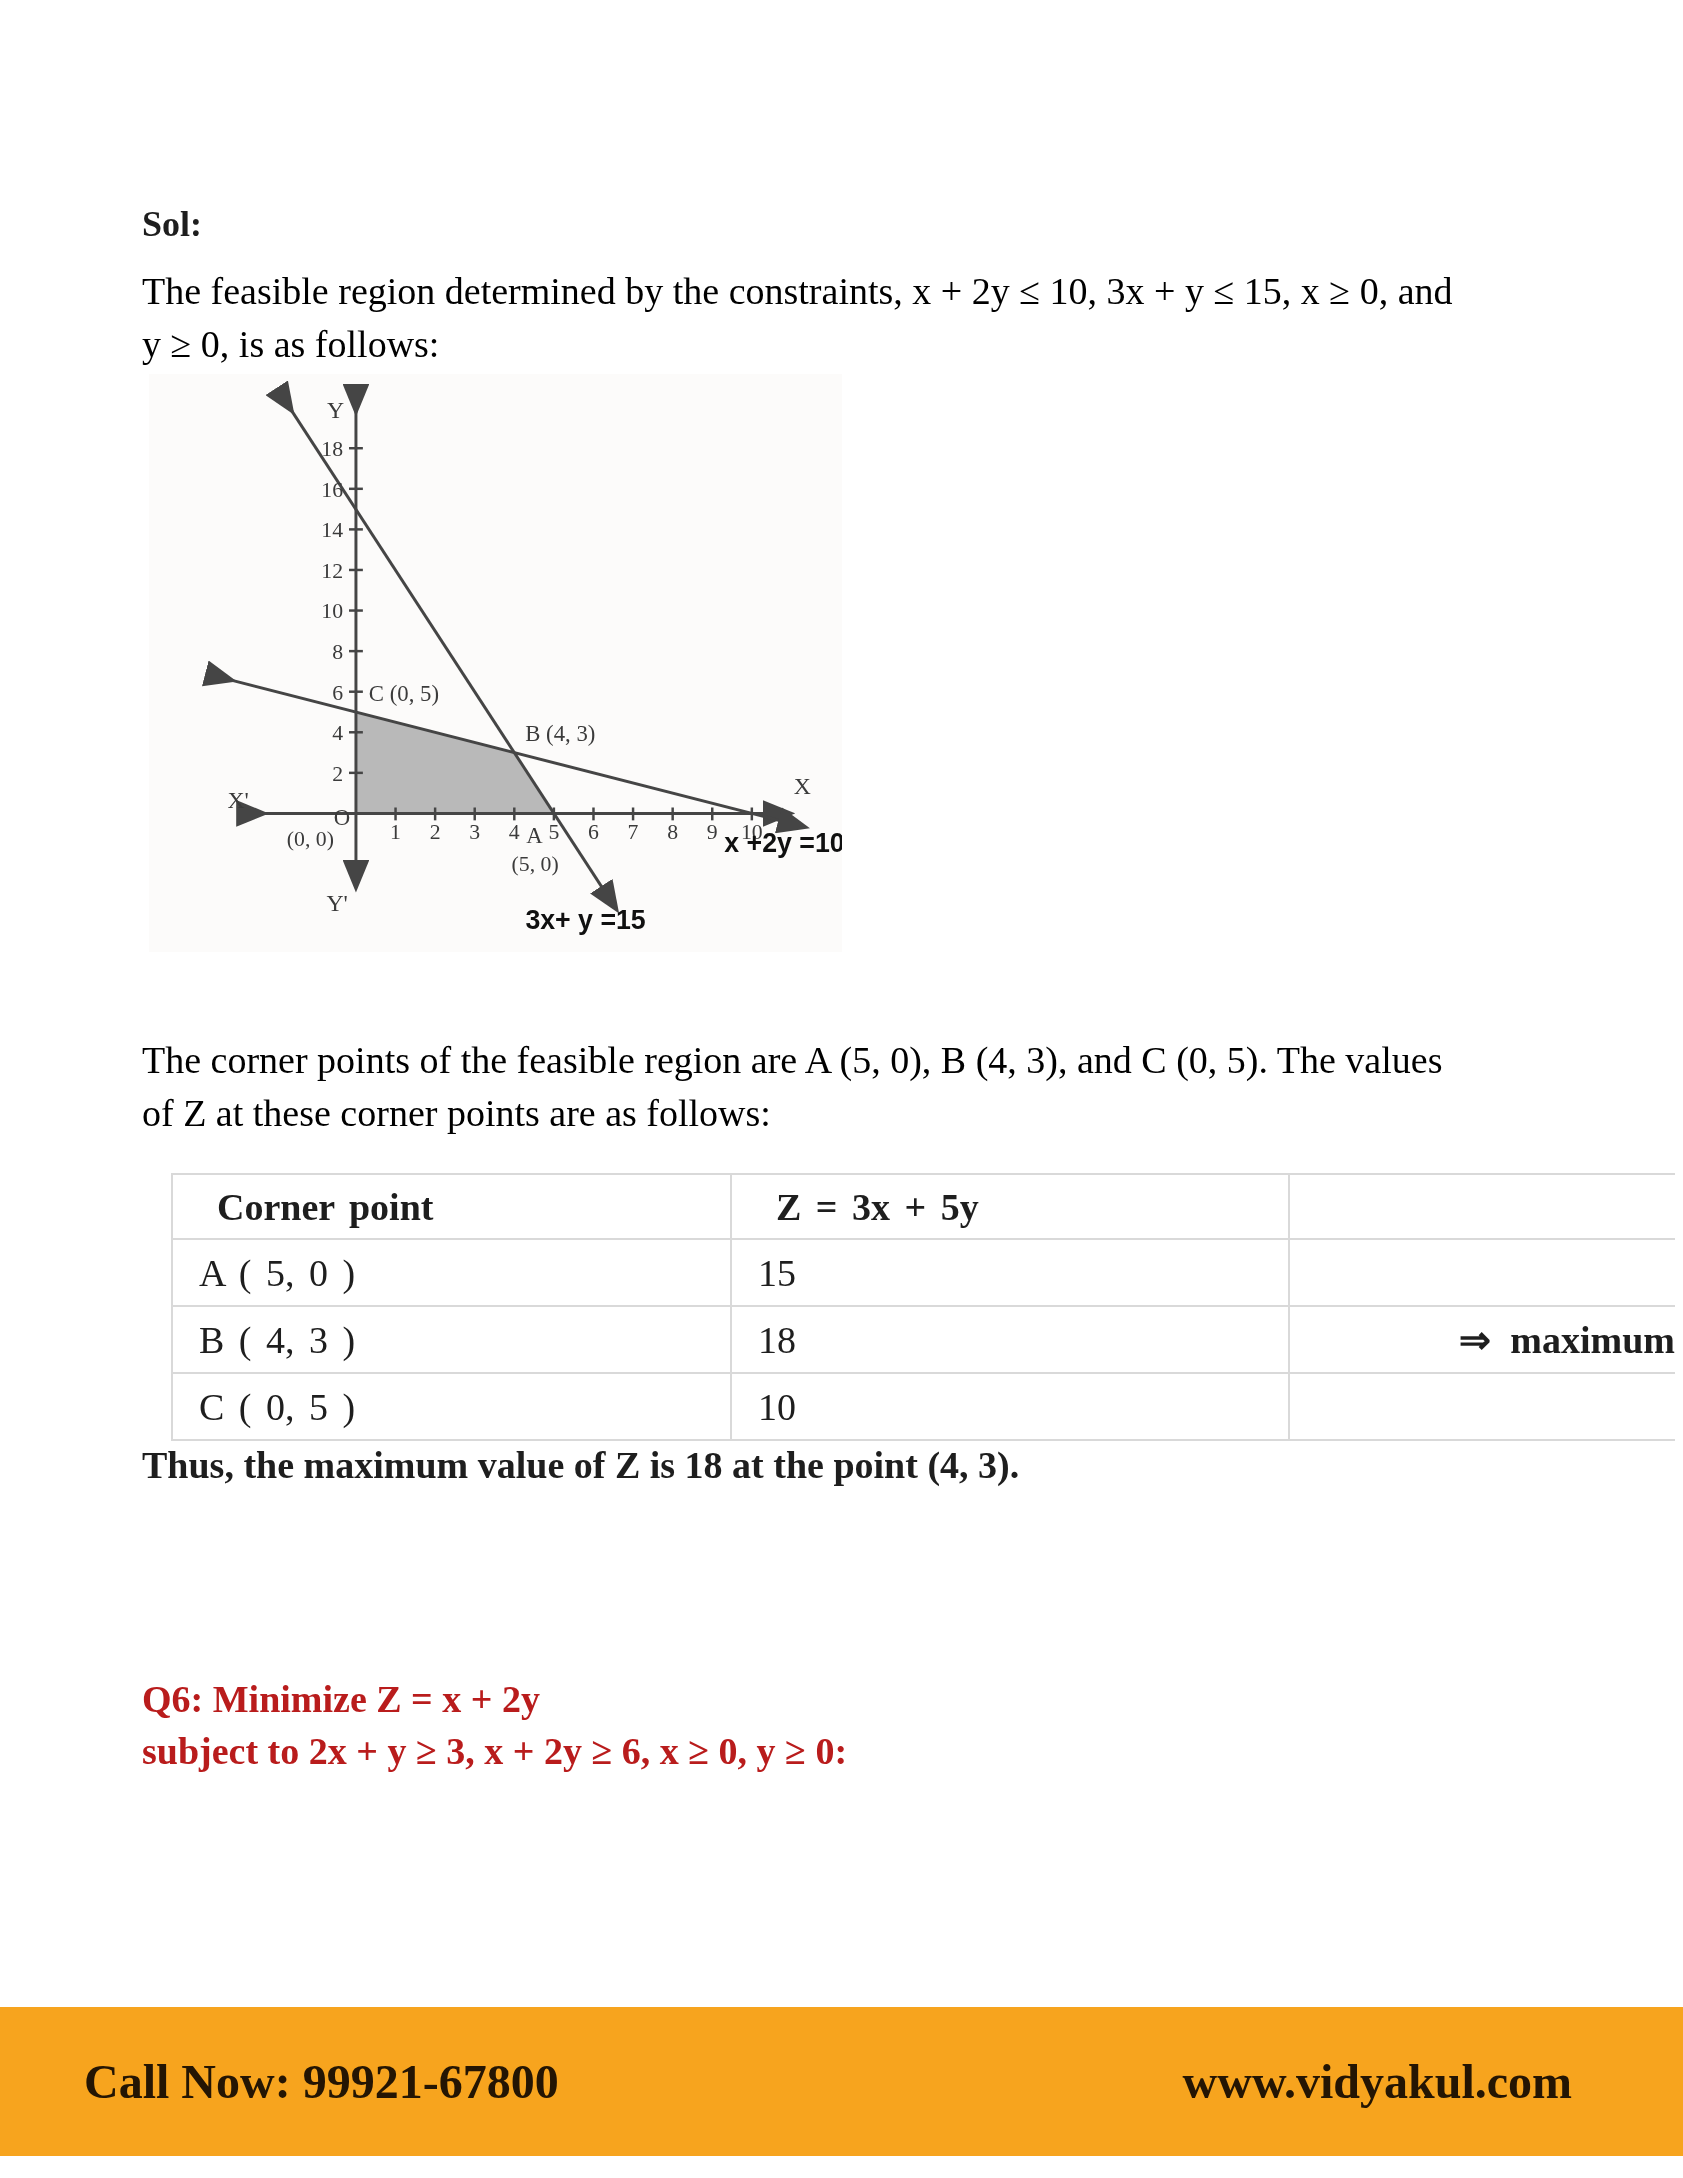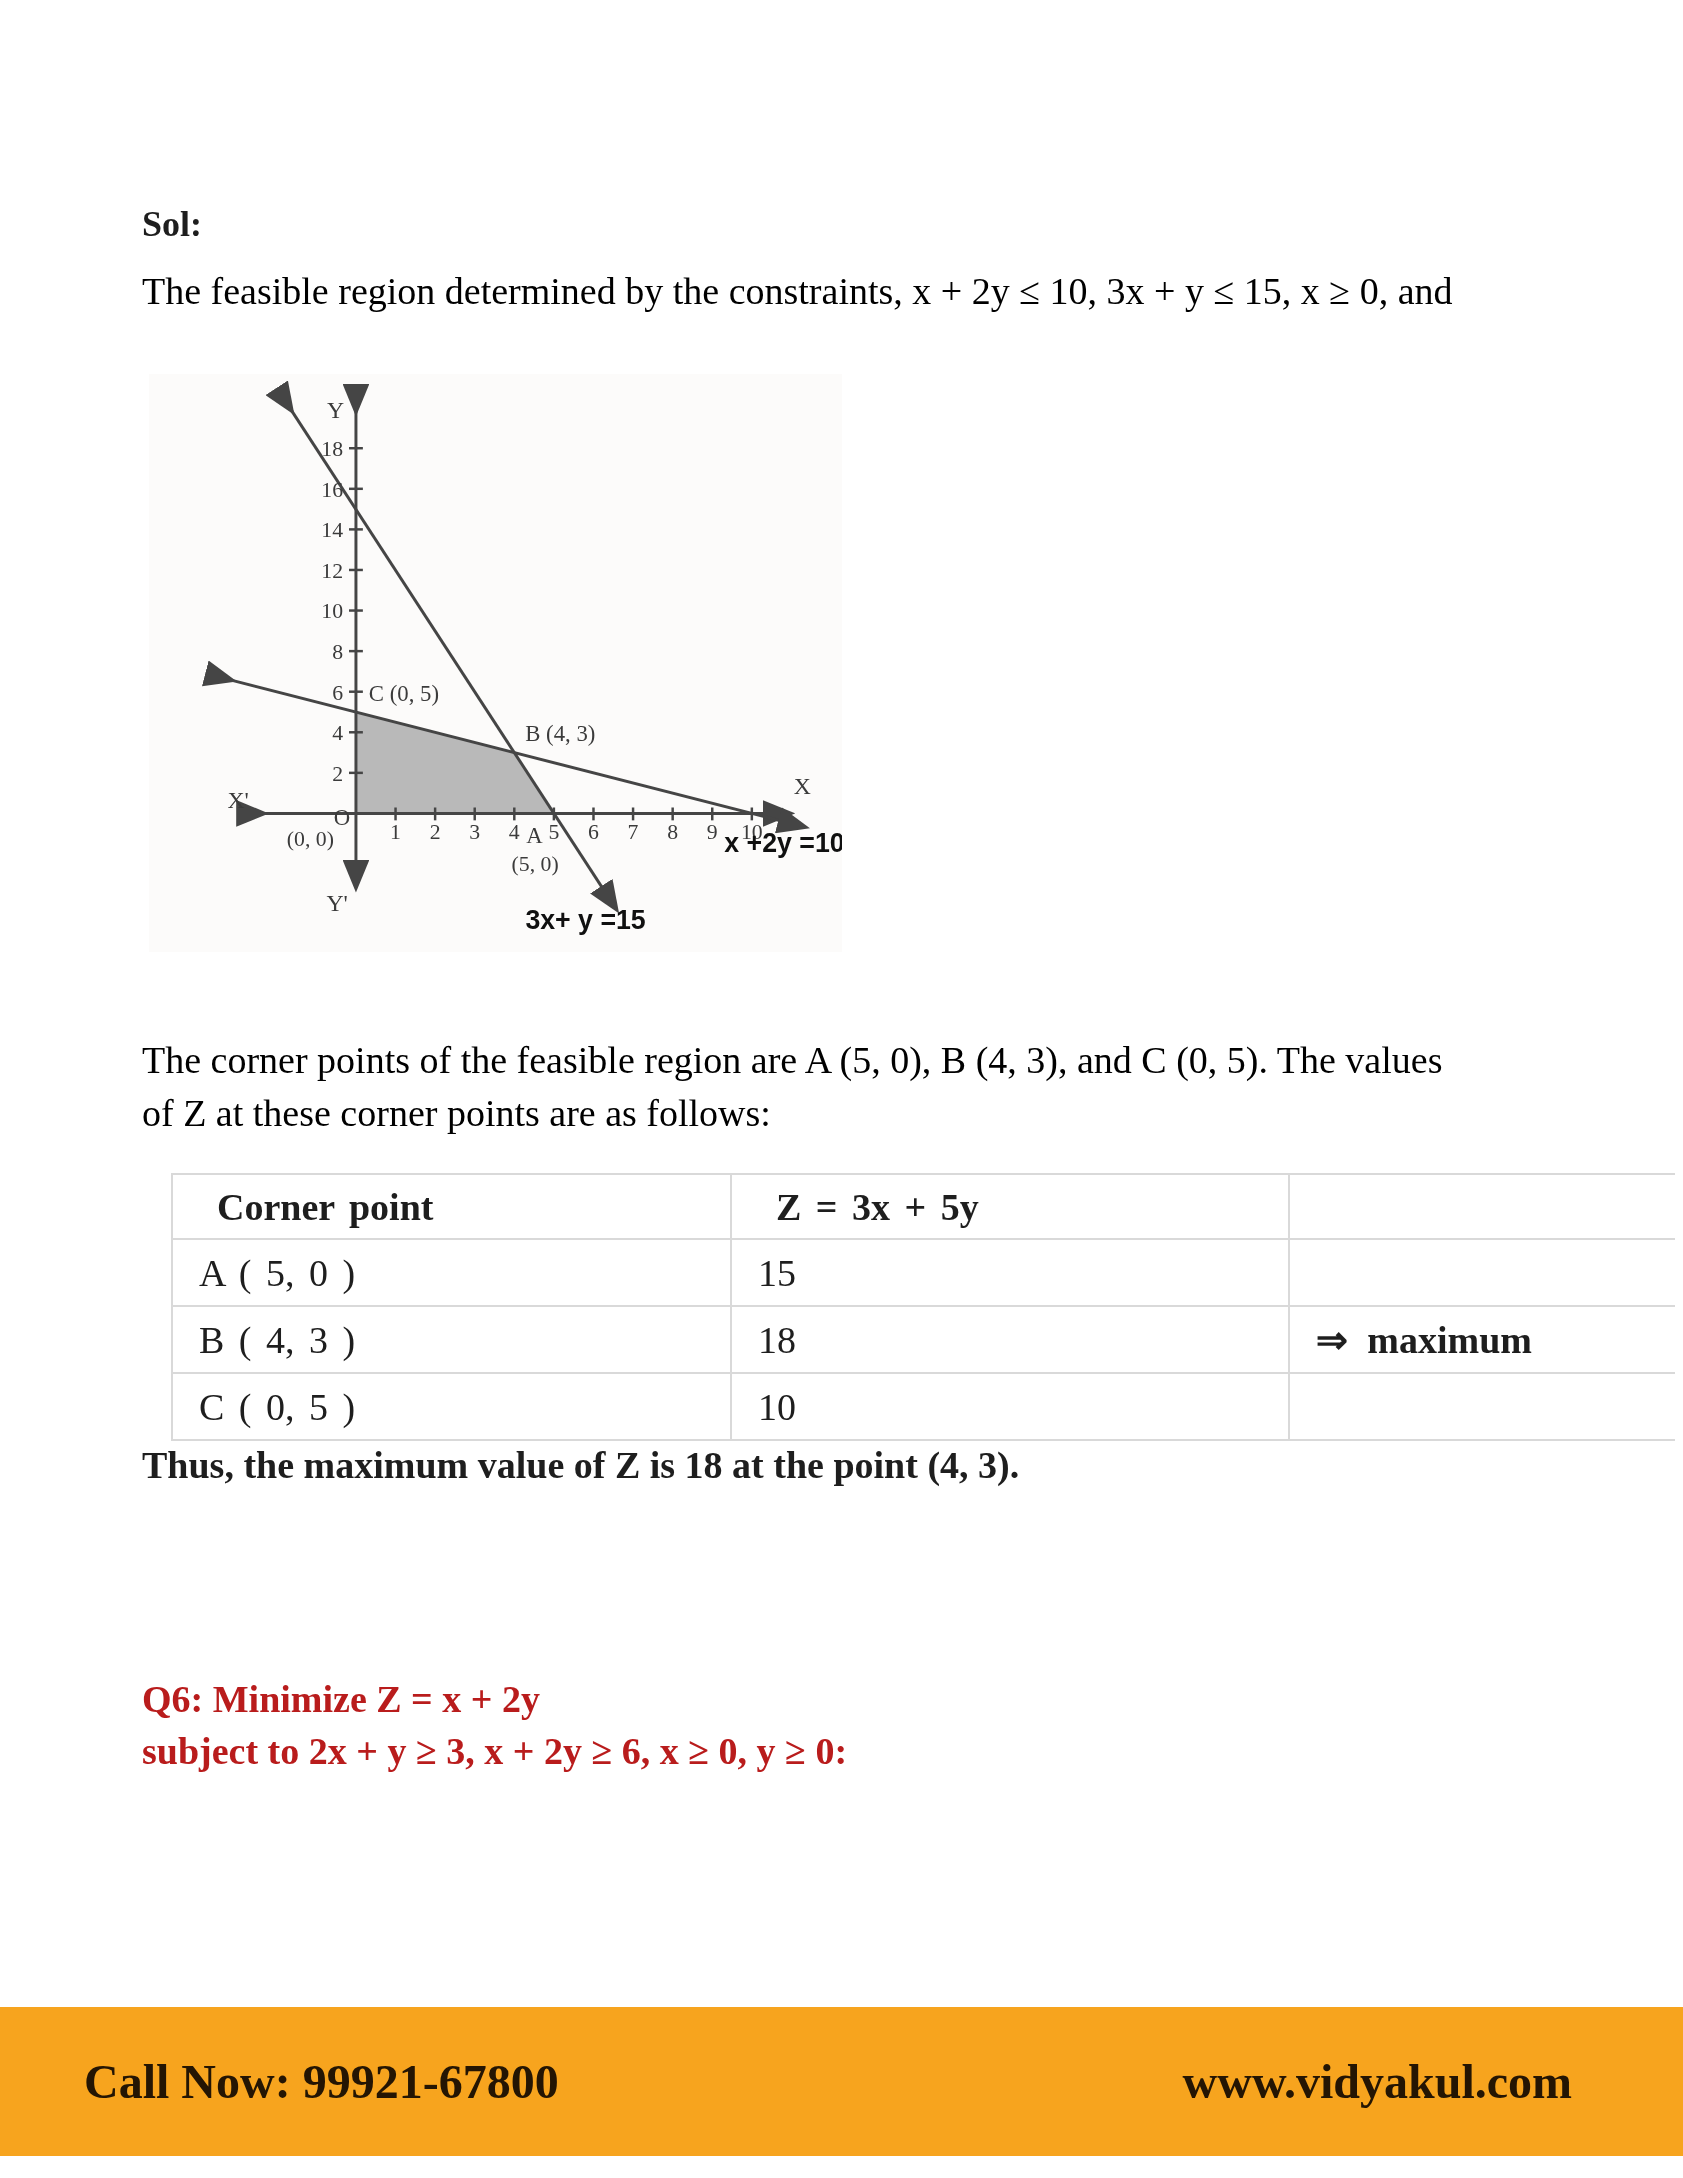--- a/index.html
+++ b/index.html
@@ -40,21 +40,21 @@
   td{
     border:2px solid #d9d9d9;
     border-right:none;
     padding:0 0 0 26px;
     vertical-align:middle;
     height:65px;
     word-spacing:5px;
   }
   td.mid{border-right:2px solid #d9d9d9;}
   tr.hdr td{font-weight:bold;height:63px;padding-left:44px;}
-  td.note{font-weight:bold;word-spacing:10px;}
+  td.note{font-weight:bold;word-spacing:10px;text-align:right;}
   .conclusion{
     left:142px;top:1443px;width:1386px;
     font-size:38px;font-weight:bold;color:#1e1e1e;
   }
   .q6{
     left:142px;top:1673px;width:1386px;
     font-size:38px;font-weight:bold;color:#b91c1c;line-height:52px;
   }
   .footer{
     left:0;top:2007px;width:1683px;height:149px;
@@ -67,20 +67,21 @@
 </style>
 </head>
 <body>
 
 <div id="page">
 
   <div class="abs sol">Sol:</div>
 
   <div class="abs para para1">
     <div>The feasible region determined by the constraints, x + 2y ≤ 10, 3x + y ≤ 15, x ≥ 0, and</div>
+    <div>y ≥ 0, is as follows:</div>
   </div>
 
   <div class="abs graph-wrap">
     <svg width="693" height="578" viewBox="0 0 700 584">
       <defs>
         <marker id="arr" markerWidth="11" markerHeight="9" refX="8" refY="4.5" orient="auto">
           <path d="M0,0 L11,4.5 L0,9 z" fill="#454545"></path>
         </marker>
       </defs>
 

